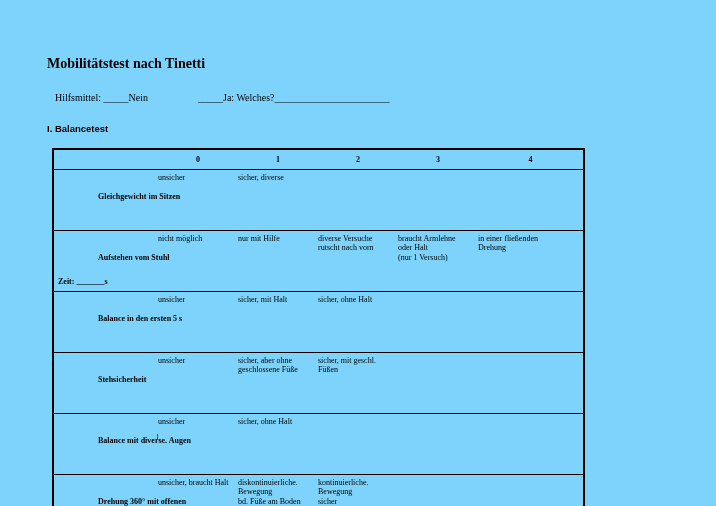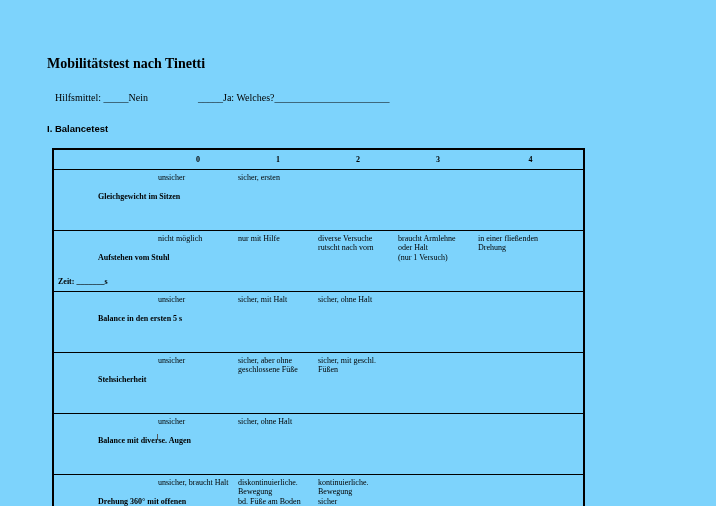--- a/index.html
+++ b/index.html
@@ -131,21 +131,21 @@
         <th>4</th>
       </tr>
     </thead>
     <tbody id="table-body">
         <tr class="row-0">
     <td class="label-cell">
       <div class="row-label">Gleichgewicht im Sitzen</div>
       <div class="row-sublabel"></div>
     </td>
     <td class="score-cell">unsicher</td>
-    <td class="score-cell">sicher, ersten</td>
+    <td class="score-cell">sicher, diverse</td>
     <td class="score-cell"></td>
     <td class="score-cell"></td>
     <td class="score-cell"></td>
   </tr>
         <tr class="row-1">
     <td class="label-cell">
       <div class="row-label">Aufstehen vom Stuhl</div>
       <div class="row-sublabel">Zeit: _______s</div>
     </td>
     <td class="score-cell">nicht möglich</td>

